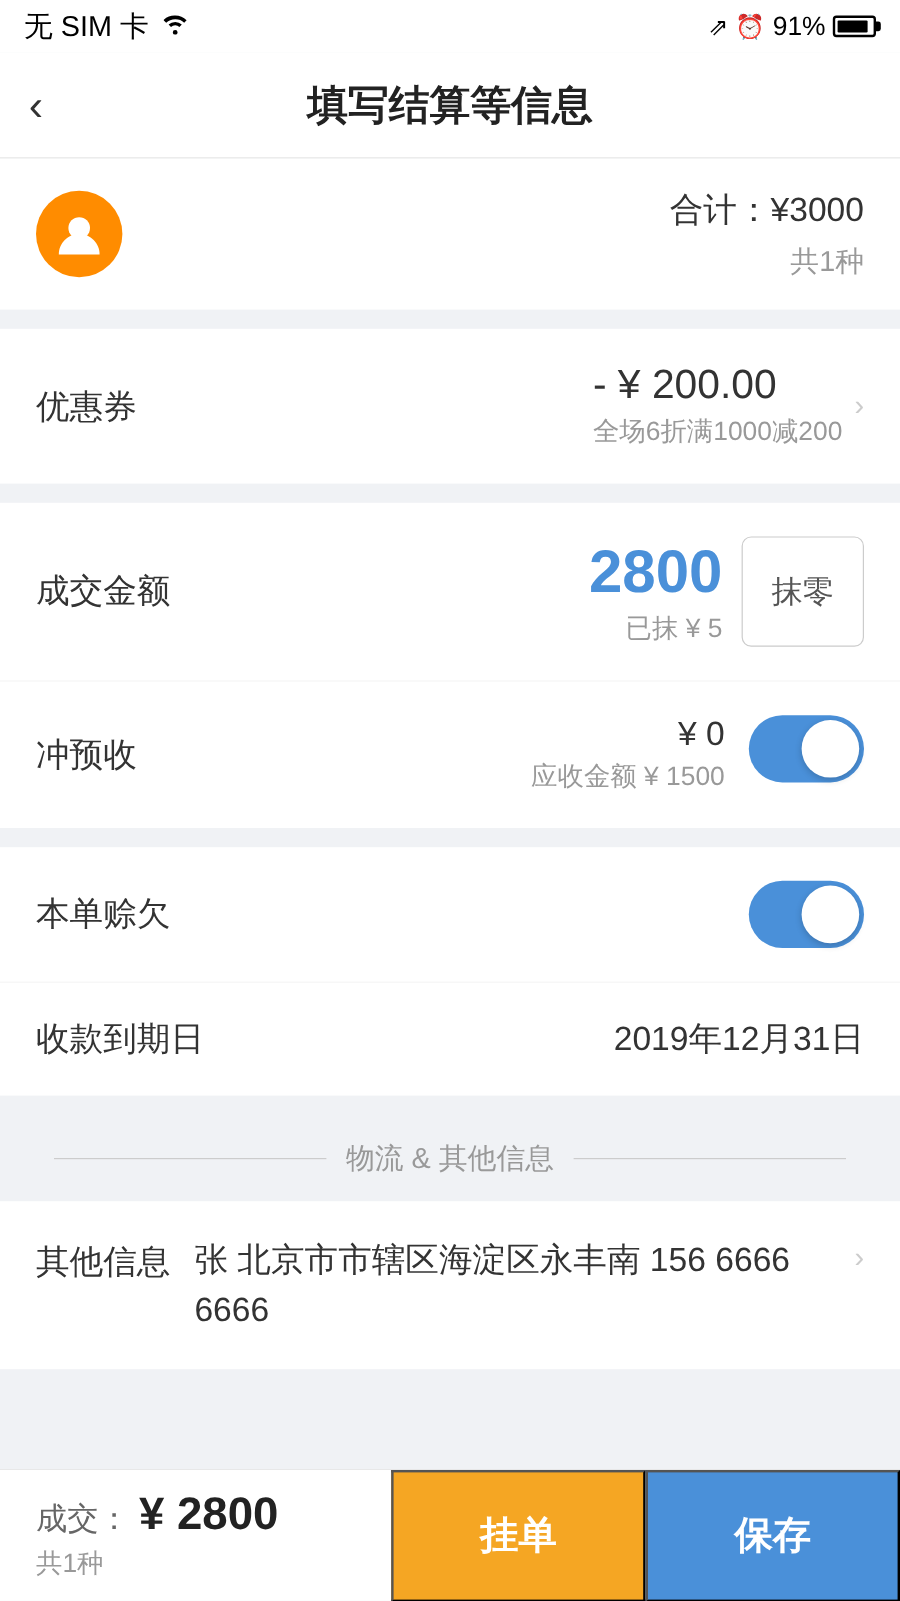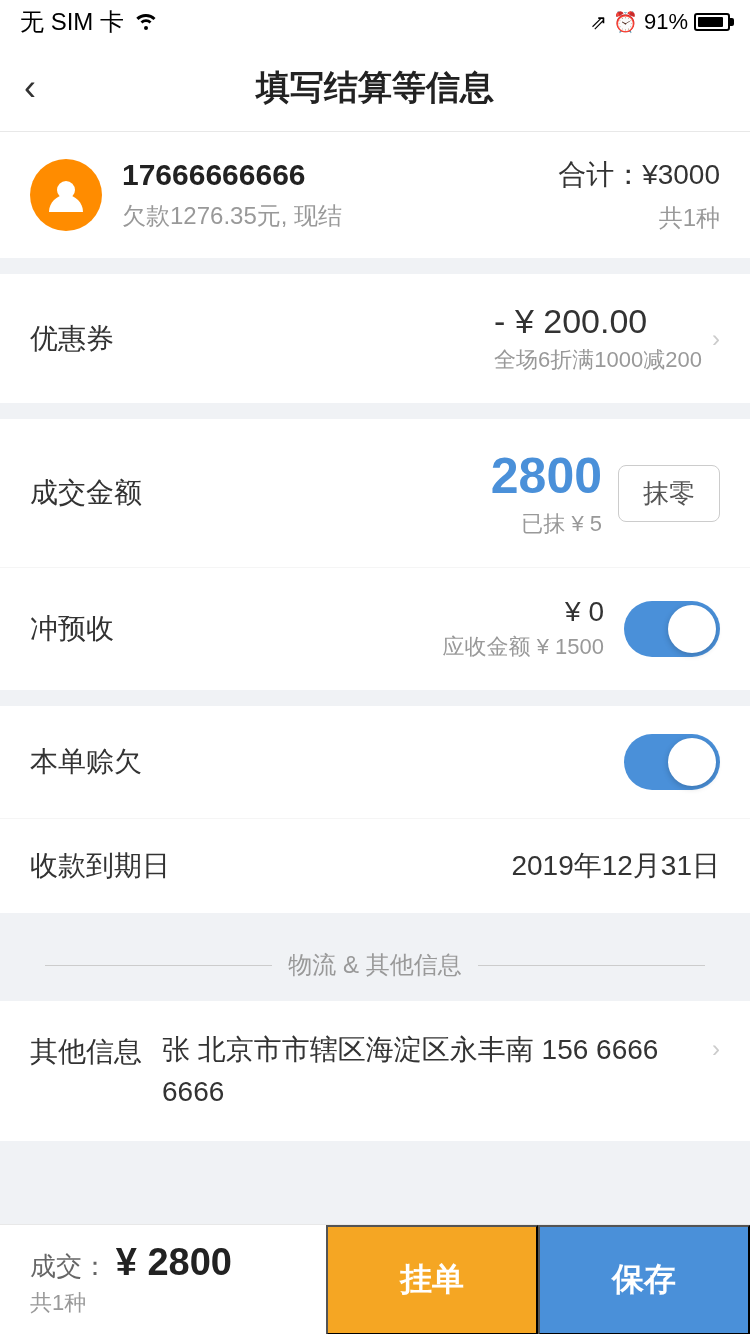--- a/index.html
+++ b/index.html
@@ -141,21 +141,21 @@
     .round-btn {
       border: 1px solid #ccc;
       border-radius: 8px;
       padding: 10px 24px;
       font-size: 26px;
       color: #555;
       background: #fff;
       cursor: pointer;
       margin-left: 16px;
     }
-    .amount-right { display: flex; align-items: center; }
+    .amount-right { display: flex; }
     .amount-wrapper { text-align: right; }
 
     
     .toggle {
       width: 96px; height: 56px;
       background: #4a90d9;
       border-radius: 28px;
       position: relative;
       cursor: pointer;
       flex-shrink: 0;
@@ -263,24 +263,20 @@
 
 <div class="content">
 
   <div class="user-card">
     <div class="user-left">
       <div class="avatar">
         <svg width="42" height="42" viewBox="0 0 42 42" fill="white">
           <circle cx="21" cy="16" r="9"></circle>
           <path d="M4 38c0-9.4 7.6-17 17-17s17 7.6 17 17"></path>
         </svg>
-      </div>
-      <div class="user-info">
-        <span class="user-phone">17666666666</span>
-        <span class="user-sub">欠款1276.35元, 现结</span>
       </div>
     </div>
     <div class="user-right">
       <div class="user-total">合计：¥3000</div>
       <div class="user-count">共1种</div>
     </div>
   </div>
 
   <div class="coupon-row">
     <span class="coupon-label">优惠券</span>

